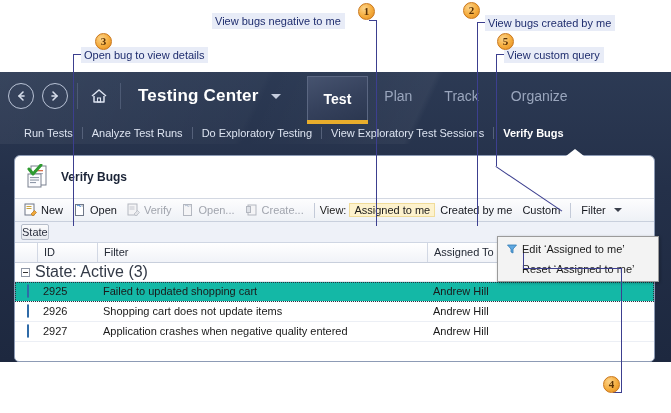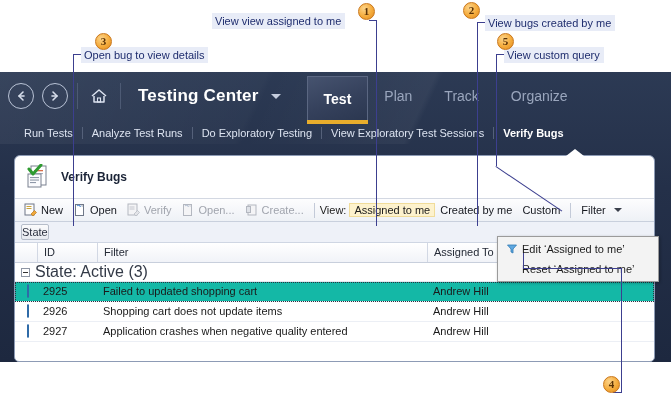--- a/index.html
+++ b/index.html
@@ -518,21 +518,21 @@
 
 <div class="leader leader-v" style="left:496px; top:54px; height:112px;"></div>
 <div class="leader leader-h" style="left:496px; top:54px; width:8px;"></div>
 <div class="leader-diag" style="left:496px; top:166px; width:80px; transform:rotate(34deg);"></div>
 
 <div class="leader leader-v" style="left:621px; top:268px; height:124px;"></div>
 <div class="leader leader-h" style="left:613px; top:392px; width:9px;"></div>
 <div class="leader leader-h" style="left:523px; top:268px; width:99px;"></div>
 <div class="leader leader-v" style="left:523px; top:253px; height:16px;"></div>
 
-<div class="callout-label" style="left:212px; top:13px;">View view assigned to me</div>
+<div class="callout-label" style="left:212px; top:13px;">View bugs negative to me</div>
 <div class="badge" style="left:358px; top:3px;">1</div>
 
 <div class="callout-label" style="left:485px; top:15px;">View bugs created by me</div>
 <div class="badge" style="left:463px; top:2px;">2</div>
 
 <div class="callout-label" style="left:81px; top:47px;">Open bug to view details</div>
 <div class="badge" style="left:95px; top:33px;">3</div>
 
 <div class="callout-label" style="left:504px; top:47px;">View custom query</div>
 <div class="badge" style="left:497px; top:33px;">5</div>

